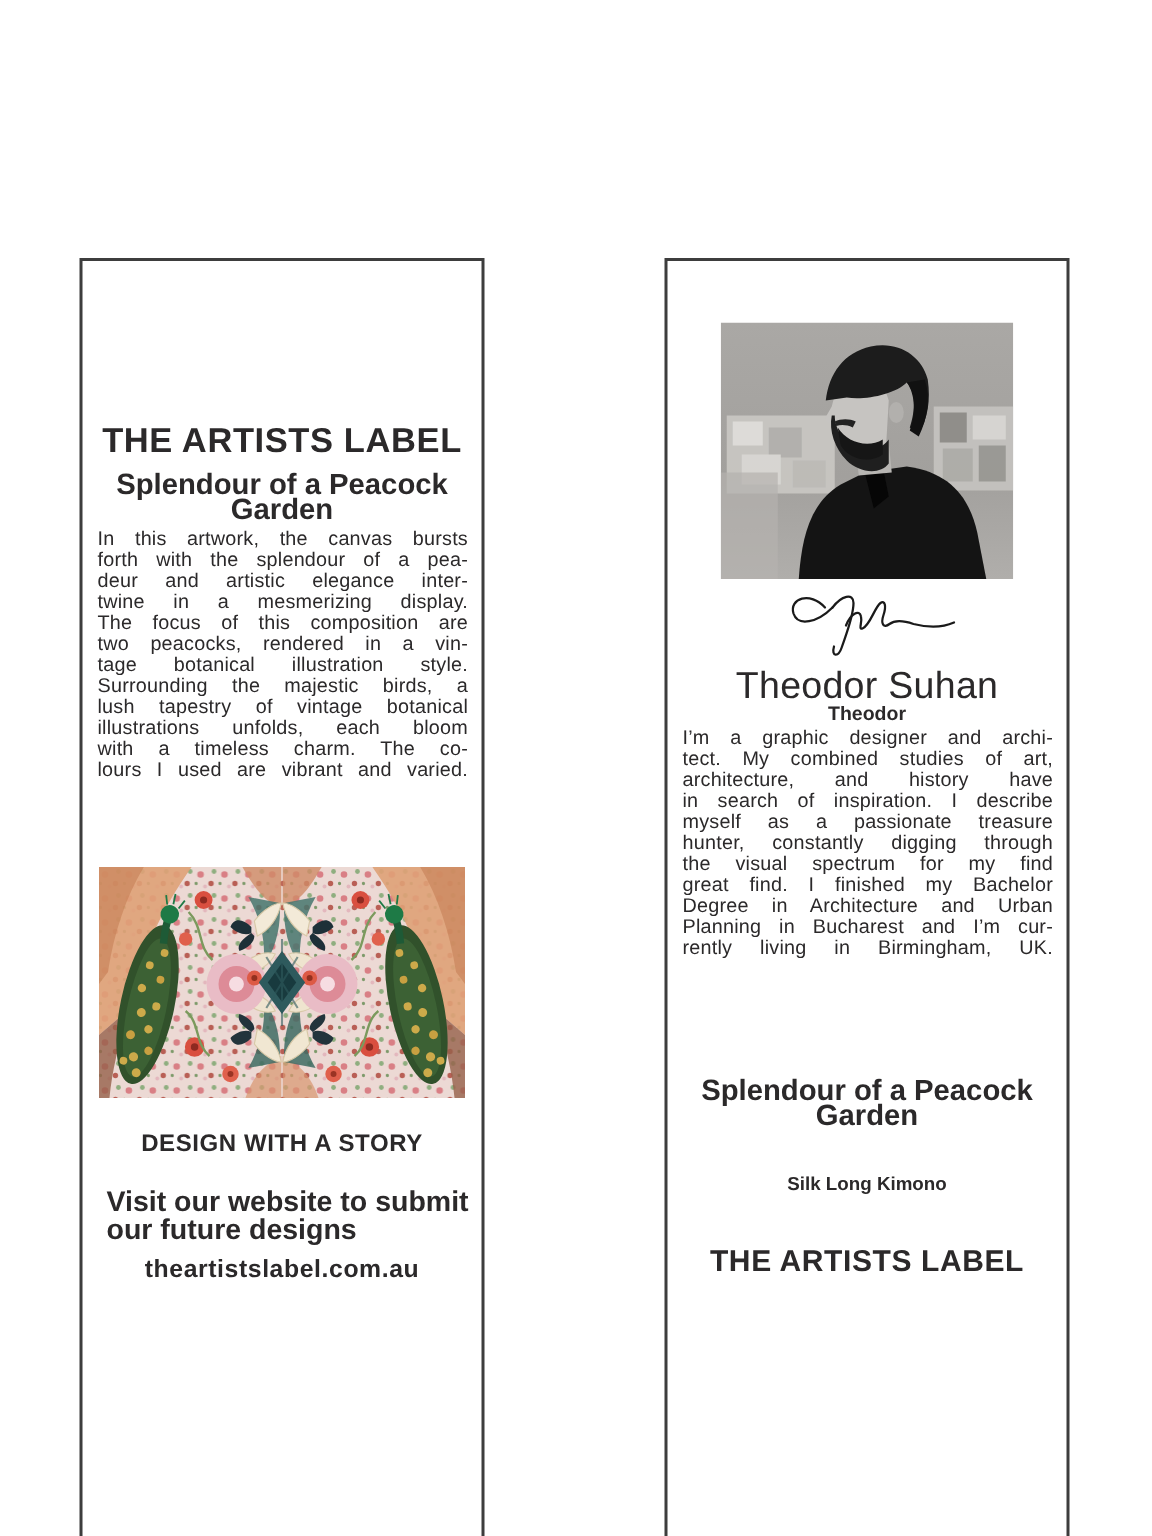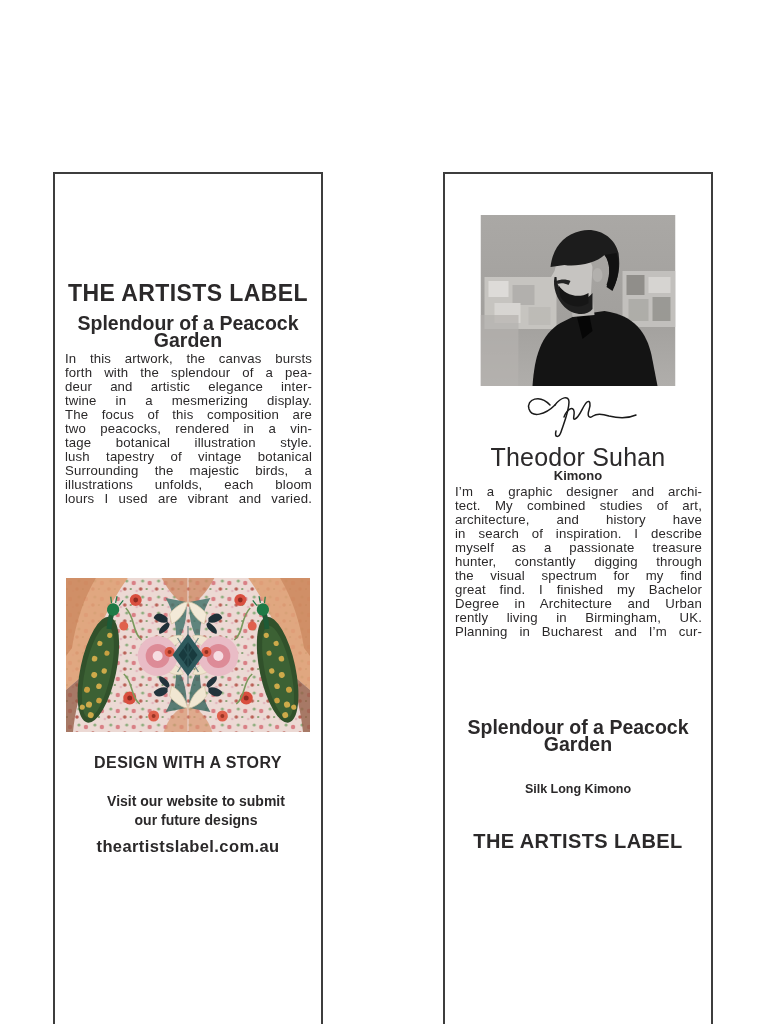--- a/index.html
+++ b/index.html
@@ -30,22 +30,22 @@
   #left-desc { top:178px; }
   .artwork-frame {
     position:absolute; top:404px; left:11px; width:244px; height:154px;
   }
   .artwork-frame svg { display:block; width:100%; height:100%; }
   .tagline {
     position:absolute; top:580px; left:0; right:0; text-align:center;
     font-size:16px; font-weight:bold; letter-spacing:0.4px;
   }
   .cta {
-    position:absolute; top:618px; left:16px; right:0; text-align:center;
-    font-size:14px; font-weight:bold; line-height:19px;
+    position:absolute; top:618px; left:16px; right:0; text-align:left;
+    font-size:19px; font-weight:bold; line-height:19px;
   }
   .website {
     position:absolute; top:663px; left:0; right:0; text-align:center;
     font-size:16.5px; font-weight:bold; letter-spacing:0.4px;
   }
 
   
   .photo-frame {
     position:absolute; top:41px; left:50%; transform:translateX(-50%);
     width:195px; height:171px;
@@ -88,23 +88,24 @@
   <div class="artwork-title">Splendour of a Peacock Garden</div>
 
   <div class="jtext" id="left-desc">
       <div>In this artwork, the canvas bursts</div>
       <div>forth with the splendour of a pea-</div>
       <div>deur and artistic elegance inter-</div>
       <div>twine in a mesmerizing display.</div>
       <div>The focus of this composition are</div>
       <div>two peacocks, rendered in a vin-</div>
       <div>tage botanical illustration style.</div>
+      <div>Surrounding the majestic birds, a</div>
       <div>lush tapestry of vintage botanical</div>
-      <div>Surrounding the majestic birds, a</div>
       <div>illustrations unfolds, each bloom</div>
+      <div>with a timeless charm. The co-</div>
       <div>lours I used are vibrant and varied.</div>
     </div>
 
   <div class="artwork-frame">
     <svg viewBox="0 0 245 154" preserveAspectRatio="none" aria-hidden="true">
       <defs>
         <pattern id="dots" width="16" height="16" patternUnits="userSpaceOnUse">
           <rect width="16" height="16" fill="#ecd9d4"></rect>
           <circle cx="4" cy="5" r="2.2" fill="#d97f85"></circle>
           <circle cx="11" cy="11" r="1.8" fill="#b95f55"></circle>
@@ -238,33 +239,33 @@
     <svg viewBox="0 0 124 52" aria-hidden="true">
       <g fill="none" stroke="#1a1a1a" stroke-width="1.5" stroke-linecap="round">
         <path d="M34,15 C24,4 10,9 13,19 C16,28 29,25 39,15"></path>
         <path d="M39,15 C45,7 53,5 53,12 C53,21 48,33 45,42 C43,48 38,48 40,41"></path>
         <path d="M48,27 C51,19 57,16 58,21 C59,25 56,30 59,29 C64,27 67,15 71,12 C74,10 75,14 73,20 C71,26 73,29 77,26 C81,23 87,24 93,26 C101,28 111,29 120,25"></path>
       </g>
     </svg>
   </div>
 
   <div class="artist-name">Theodor Suhan</div>
-  <div class="artist-country">Kimono</div>
+  <div class="artist-country">Theodor</div>
 
   <div class="jtext" id="right-bio">
       <div>I’m a graphic designer and archi-</div>
       <div>tect. My combined studies of art,</div>
       <div>architecture, and history have</div>
       <div>in search of inspiration. I describe</div>
       <div>myself as a passionate treasure</div>
       <div>hunter, constantly digging through</div>
       <div>the visual spectrum for my find</div>
       <div>great find. I finished my Bachelor</div>
       <div>Degree in Architecture and Urban</div>
+      <div>Planning in Bucharest and I’m cur-</div>
       <div>rently living in Birmingham, UK.</div>
-      <div>Planning in Bucharest and I’m cur-</div>
     </div>
 
   <div class="product-title">Splendour of a Peacock Garden</div>
   <div class="product-subtitle">Silk Long Kimono</div>
 
   <div class="brand-bottom">THE ARTISTS LABEL</div>
 </div>
 
 </body></html>

